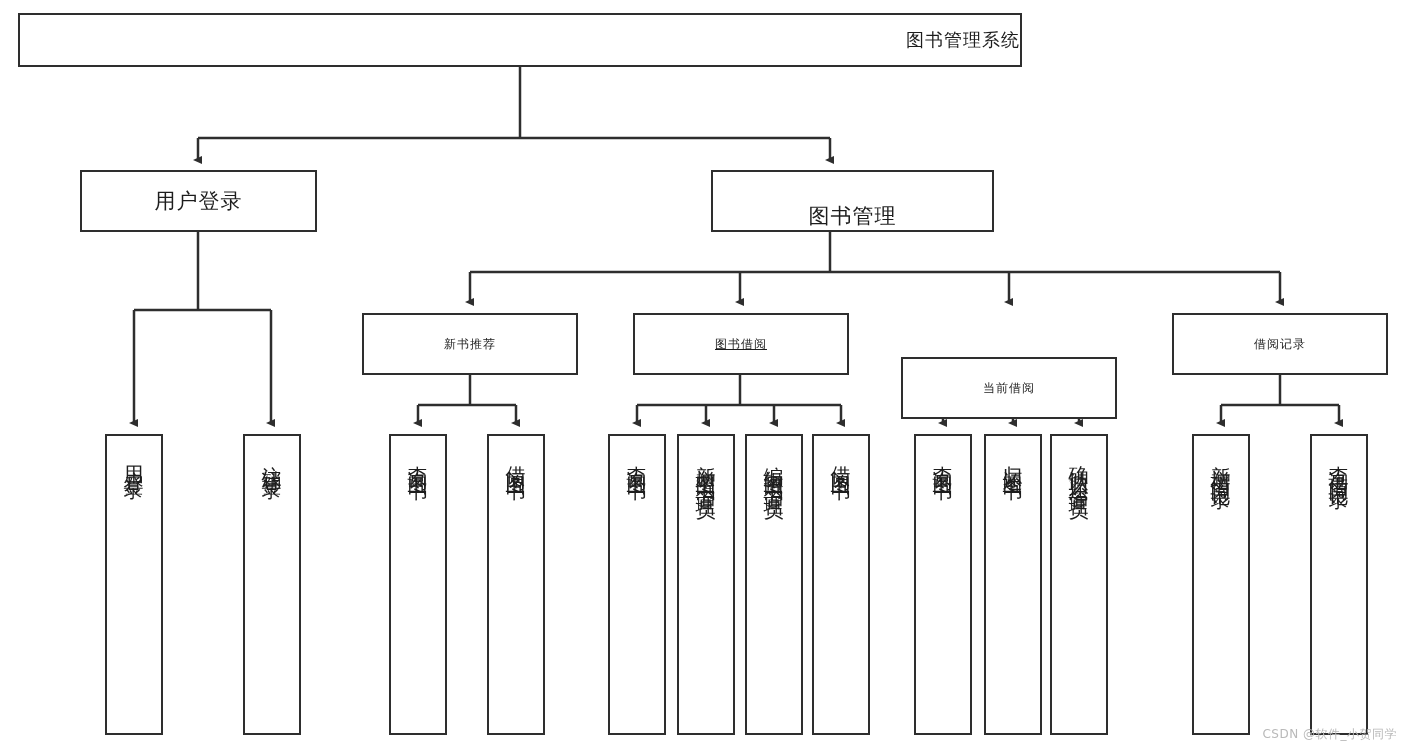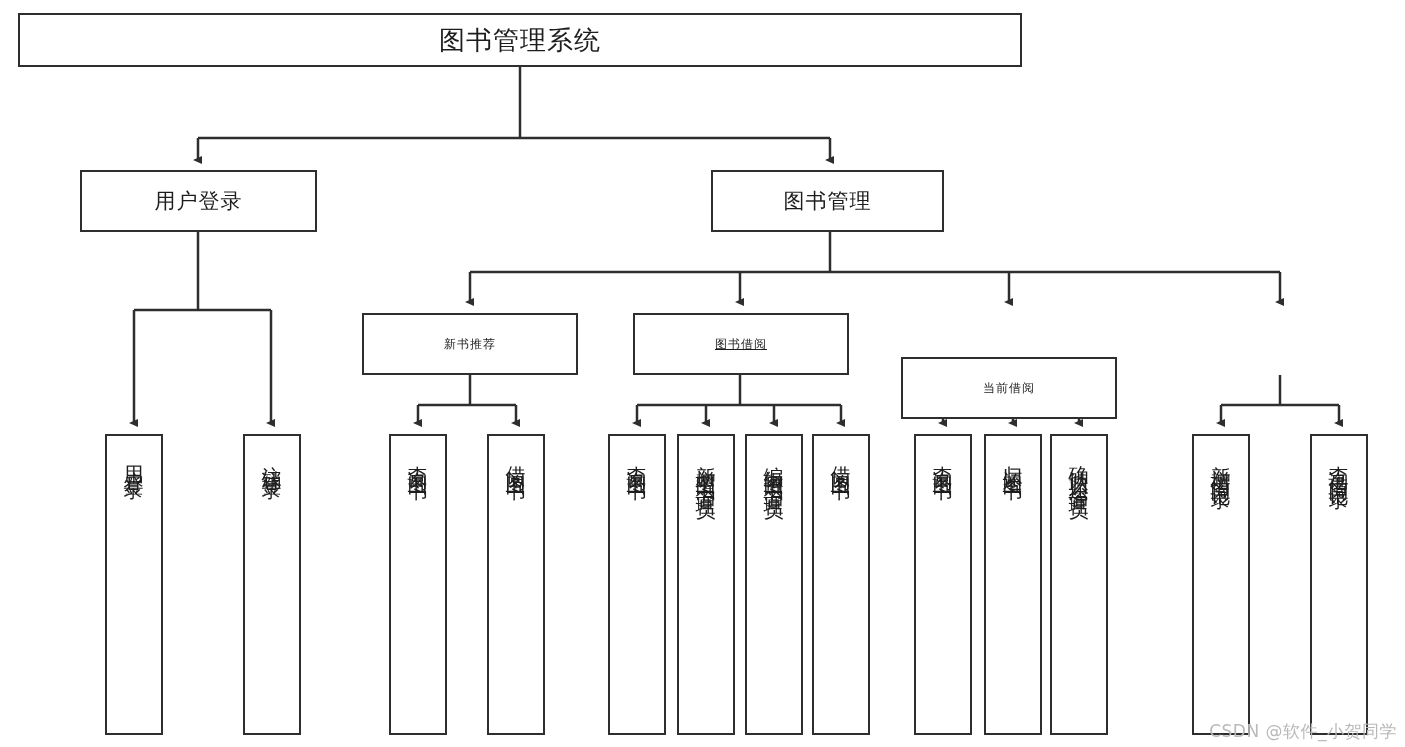--- a/index.html
+++ b/index.html
@@ -30,22 +30,23 @@
     position: absolute;
     box-sizing: border-box;
     background: #ffffff;
     border: 2px solid #2e2e2e;
     display: flex;
     align-items: center;
     justify-content: center;
     color: #1d1d1d;
   }
   .node.root {
-    font-size: 26px;
+    font-size: 18px;
     letter-spacing: 1px;
+    justify-content: flex-end;
   }
   .node.level2 {
     font-size: 21px;
     letter-spacing: 1px;
   }
   .node.level3 {
     font-size: 12px;
     letter-spacing: 1px;
   }
   .node.leaf {
@@ -61,21 +62,21 @@
     line-height: 1;
     white-space: nowrap;
   }
   .node-label {
     white-space: nowrap;
   }
   #watermark {
     position: absolute;
     right: 8px;
     bottom: 4px;
-    font-size: 17px;
+    font-size: 12px;
     color: #b9b9b9;
     letter-spacing: 0.5px;
     white-space: nowrap;
     pointer-events: none;
   }
 </style>
 </head>
 <body>
 
 <div id="diagram-root">
@@ -130,33 +131,36 @@
     </g>
   </svg>
 
   <div class="node root" style="left:18px; top:13px; width:1004px; height:54px;">
     <span class="node-label">图书管理系统</span>
   </div>
 
   <div class="node level2" style="left:80px; top:170px; width:237px; height:62px;">
     <span class="node-label">用户登录</span>
   </div>
-  <div class="node level2" style="left:711px; top:170px; width:233px; height:62px;">
+  <div class="node level2" style="left:711px; top:170px; width:283px; height:62px;align-items:flex-end;">
     <span class="node-label">图书管理</span>
   </div>
 
   <div class="node level3" style="left:362px; top:313px; width:216px; height:62px;">
     <span class="node-label">新书推荐</span>
   </div>
   <div class="node level3" style="left:633px; top:313px; width:216px; height:62px;text-decoration:underline;">
     <span class="node-label">图书借阅</span>
   </div>
   <div class="node level3" style="left:901px; top:313px; width:216px; height:62px;margin-top:44px;">
     <span class="node-label">当前借阅</span>
   </div>
+  <div class="node level3" style="left:1172px; top:313px; width:216px; height:62px;">
+    <span class="node-label">借阅记录</span>
+  </div>
 
   <div class="node leaf" style="left:105px; top:434px; width:58px; height:301px;">
     <span class="vtext">用户登录</span>
   </div>
   <div class="node leaf" style="left:243px; top:434px; width:58px; height:301px;">
     <span class="vtext">注销登录</span>
   </div>
 
   <div class="node leaf" style="left:389px; top:434px; width:58px; height:301px;">
     <span class="vtext">查询图书</span>

